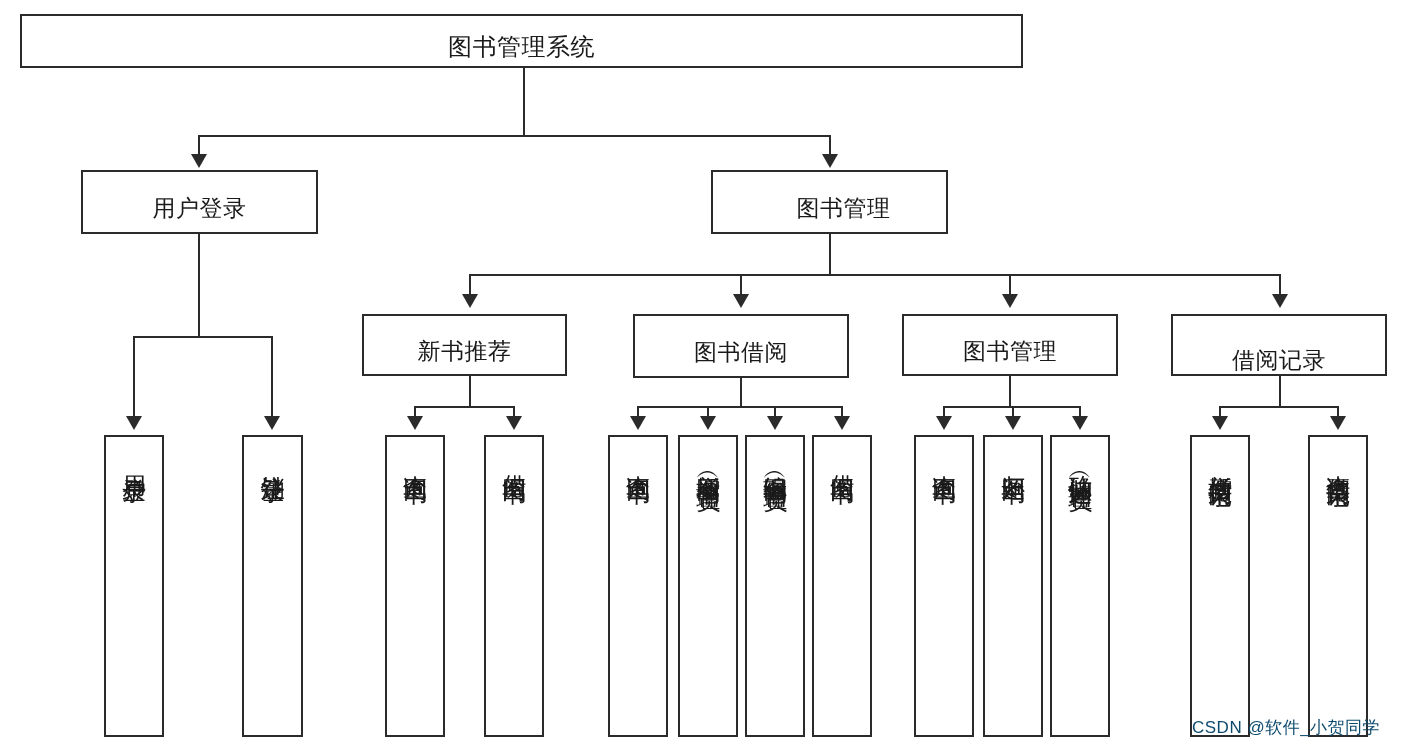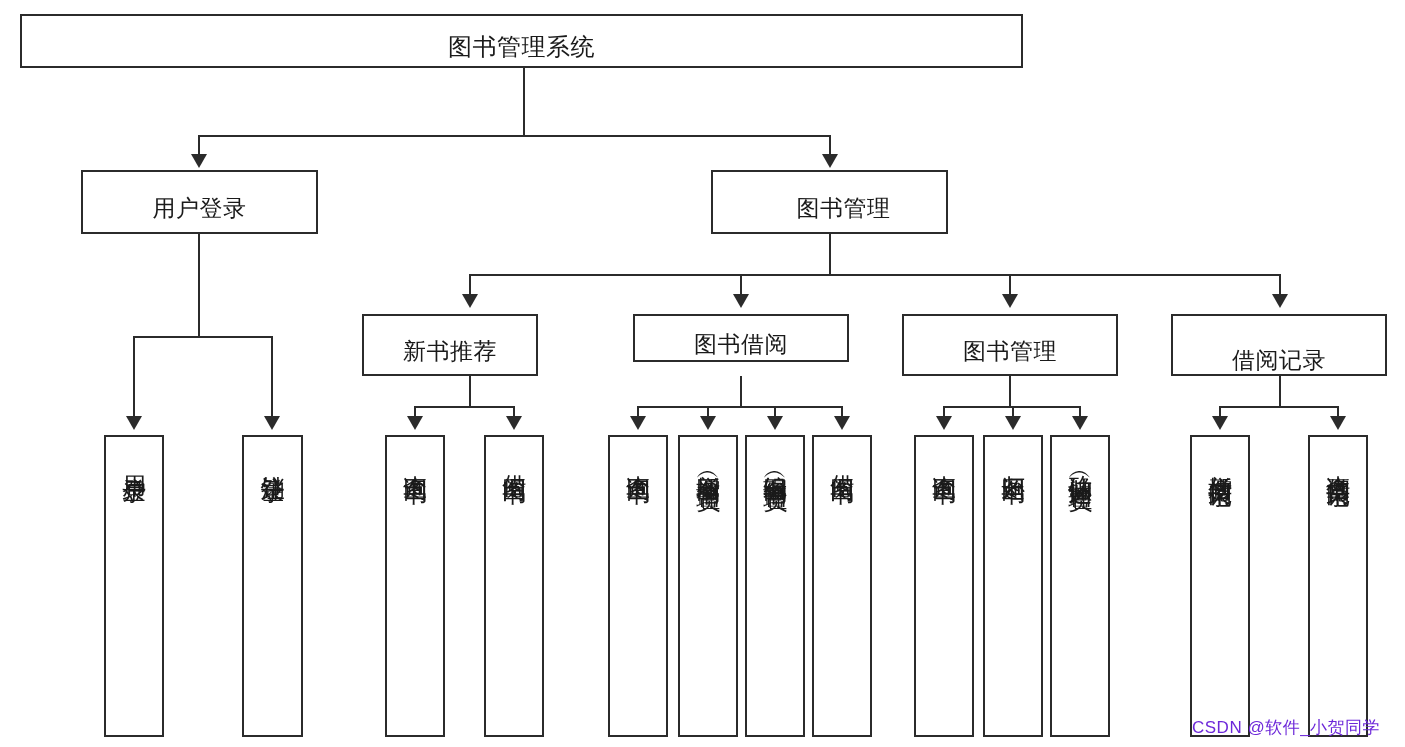--- a/index.html
+++ b/index.html
@@ -113,24 +113,24 @@
   <div class="hline" style="left:469px; top:274px; width:812px;"></div>
   <div class="vline" style="left:469px; top:274px; height:22px;"></div>
   <div class="arrow" style="left:462px; top:294px;"></div>
   <div class="vline" style="left:740px; top:274px; height:22px;"></div>
   <div class="arrow" style="left:733px; top:294px;"></div>
   <div class="vline" style="left:1009px; top:274px; height:22px;"></div>
   <div class="arrow" style="left:1002px; top:294px;"></div>
   <div class="vline" style="left:1279px; top:274px; height:22px;"></div>
   <div class="arrow" style="left:1272px; top:294px;"></div>
 
-  <div class="node horiz" style="left:362px; top:314px; width:176px; height:62px;">
+  <div class="node horiz" style="left:362px; top:314px; width:205px; height:62px;">
     <span class="label">新书推荐</span>
   </div>
-  <div class="node horiz" style="left:633px; top:314px; width:216px; height:48px;">
+  <div class="node horiz" style="left:633px; top:314px; width:216px; height:64px;">
     <span class="label">图书借阅</span>
   </div>
   <div class="node horiz" style="left:902px; top:314px; width:216px; height:62px;">
     <span class="label">图书管理</span>
   </div>
   <div class="node horiz" style="left:1171px; top:314px; width:216px; height:62px;align-items:flex-end;">
     <span class="label">借阅记录</span>
   </div>
 
   <div class="vline" style="left:469px; top:376px; height:30px;"></div>
@@ -204,15 +204,15 @@
     <span class="label">确认归还（管理员）</span>
   </div>
 
   <div class="node vert" style="left:1190px; top:435px; width:60px; height:302px;">
     <span class="label">新增借阅记录</span>
   </div>
   <div class="node vert" style="left:1308px; top:435px; width:60px; height:302px;">
     <span class="label">查询借阅记录</span>
   </div>
 
-  <div id="watermark" style="left: 1192px; top: 716px; color: #6d28d9;">CSDN @软件_小贺同学</div>
+  <div id="watermark" style="left: 1192px; top: 716px; color: #0c4a6e;">CSDN @软件_小贺同学</div>
 
 </div>
 
 </body></html>

